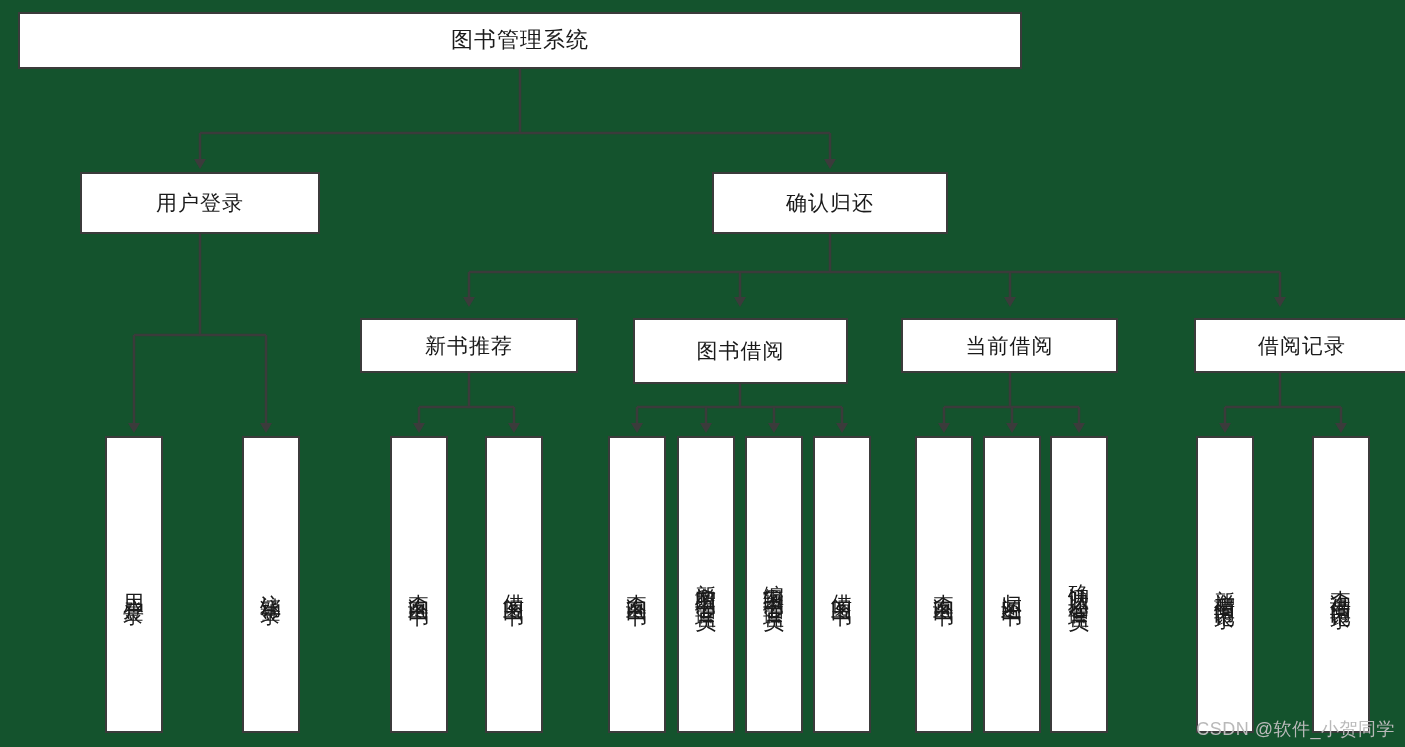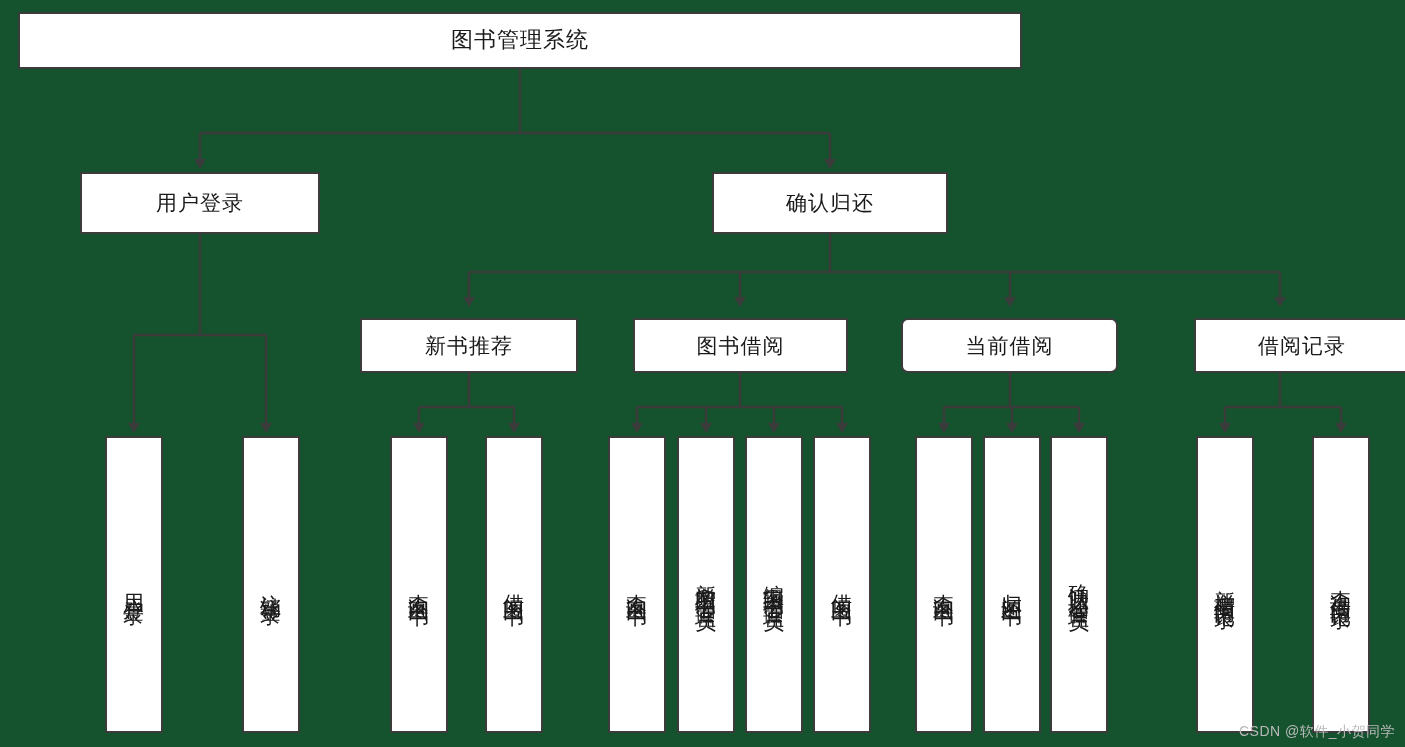--- a/index.html
+++ b/index.html
@@ -55,21 +55,21 @@
     text-orientation: upright;
     white-space: nowrap;
     letter-spacing: 4px;
     line-height: 1;
     text-align: center;
   }
   .watermark {
     position: absolute;
     right: 10px;
     bottom: 6px;
-    font-size: 14px;
+    font-size: 18px;
     color: #b9b9b9;
     letter-spacing: 0.5px;
     white-space: nowrap;
     user-select: none;
   }
 </style>
 </head>
 <body>
 
 <div id="canvas">
@@ -133,24 +133,24 @@
   <div class="node horiz" style="left:80px; top:172px; width:240px; height:62px;">
     <span>用户登录</span>
   </div>
   <div class="node horiz" style="left:712px; top:172px; width:236px; height:62px;">
     <span>确认归还</span>
   </div>
 
   <div class="node horiz" style="left:360px; top:318px; width:218px; height:55px;">
     <span>新书推荐</span>
   </div>
-  <div class="node horiz" style="left:633px; top:318px; width:215px; height:55px;">
+  <div class="node horiz" style="left:633px; top:318px; width:215px; height:66px;">
     <span>图书借阅</span>
   </div>
-  <div class="node horiz" style="left:901px; top:318px; width:217px; height:55px;border-radius:7px;">
+  <div class="node horiz" style="left:901px; top:318px; width:217px; height:55px;">
     <span>当前借阅</span>
   </div>
   <div class="node horiz" style="left:1194px; top:318px; width:216px; height:55px;">
     <span>借阅记录</span>
   </div>
 
   <div class="node leaf" style="left:105px; top:436px; width:58px; height:297px;">
     <span class="vtext">用户登录</span>
   </div>
   <div class="node leaf" style="left:242px; top:436px; width:58px; height:297px;">

